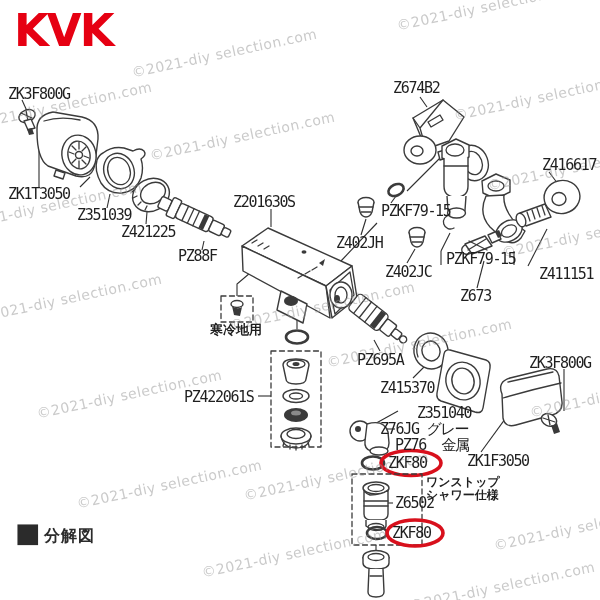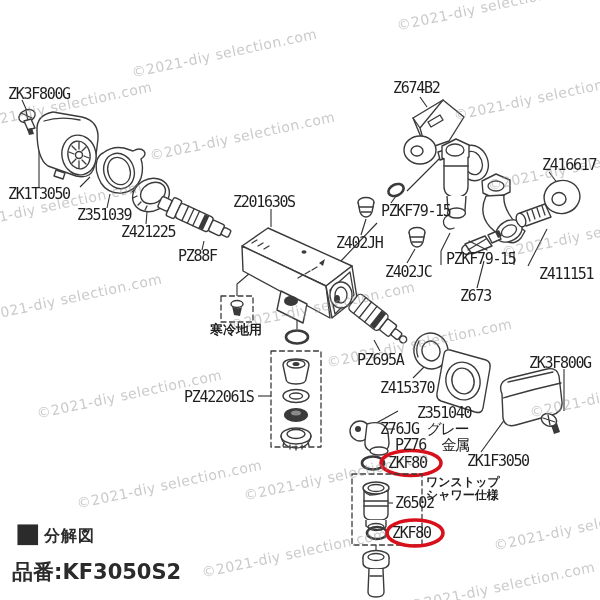--- a/index.html
+++ b/index.html
@@ -50,20 +50,21 @@
   <span class="wm" style="left:500px;top:225px">©2021-diy selection.com</span>
   <span class="wm" style="left:35px;top:386px">©2021-diy selection.com</span>
   <span class="wm" style="left:325px;top:335px">©2021-diy selection.com</span>
   <span class="wm" style="left:528px;top:385px">©2021-diy selection.com</span>
   <span class="wm" style="left:75px;top:476px">©2021-diy selection.com</span>
   <span class="wm" style="left:242px;top:468px">©2021-diy selection.com</span>
   <span class="wm" style="left:200px;top:545px">©2021-diy selection.com</span>
   <span class="wm" style="left:492px;top:518px">©2021-diy selection.com</span>
   <span class="wm" style="left:408px;top:578px">©2021-diy selection.com</span>
 
+  <div class="logo">KVK</div>
 
   <svg class="art" width="600" height="600" viewBox="0 0 600 600">
 
     <g>
       <path class="lead" d="M22 100 L27 111"></path>
       <path class="lead" d="M39 188 L39 133"></path>
       <path class="lead" d="M80 187 L90 177"></path>
       <path class="lead" d="M110 194 L107 208"></path>
       <path class="lead" d="M147 212 L146 224"></path>
       <path class="lead" d="M204 241 L202 250"></path>
@@ -320,15 +321,14 @@
   <div class="pl" style="left:388px;top:456px">ZKF80</div>
   <div class="pl" style="left:395px;top:496px">Z6502</div>
   <div class="pl" style="left:392px;top:526px">ZKF80</div>
 
   <div class="jp" style="left:210px;top:323px">寒冷地用</div>
   <div class="jp small" style="left:426px;top:476px">ワンストップ</div>
   <div class="jp small" style="left:426px;top:489px">シャワー仕様</div>
 
   <span class="footer-square">■</span>
   <div class="footer-title">分解図</div>
-  <div class="footer-model">品番:KF3050S2</div>
 
 </div>
 
 </body></html>

